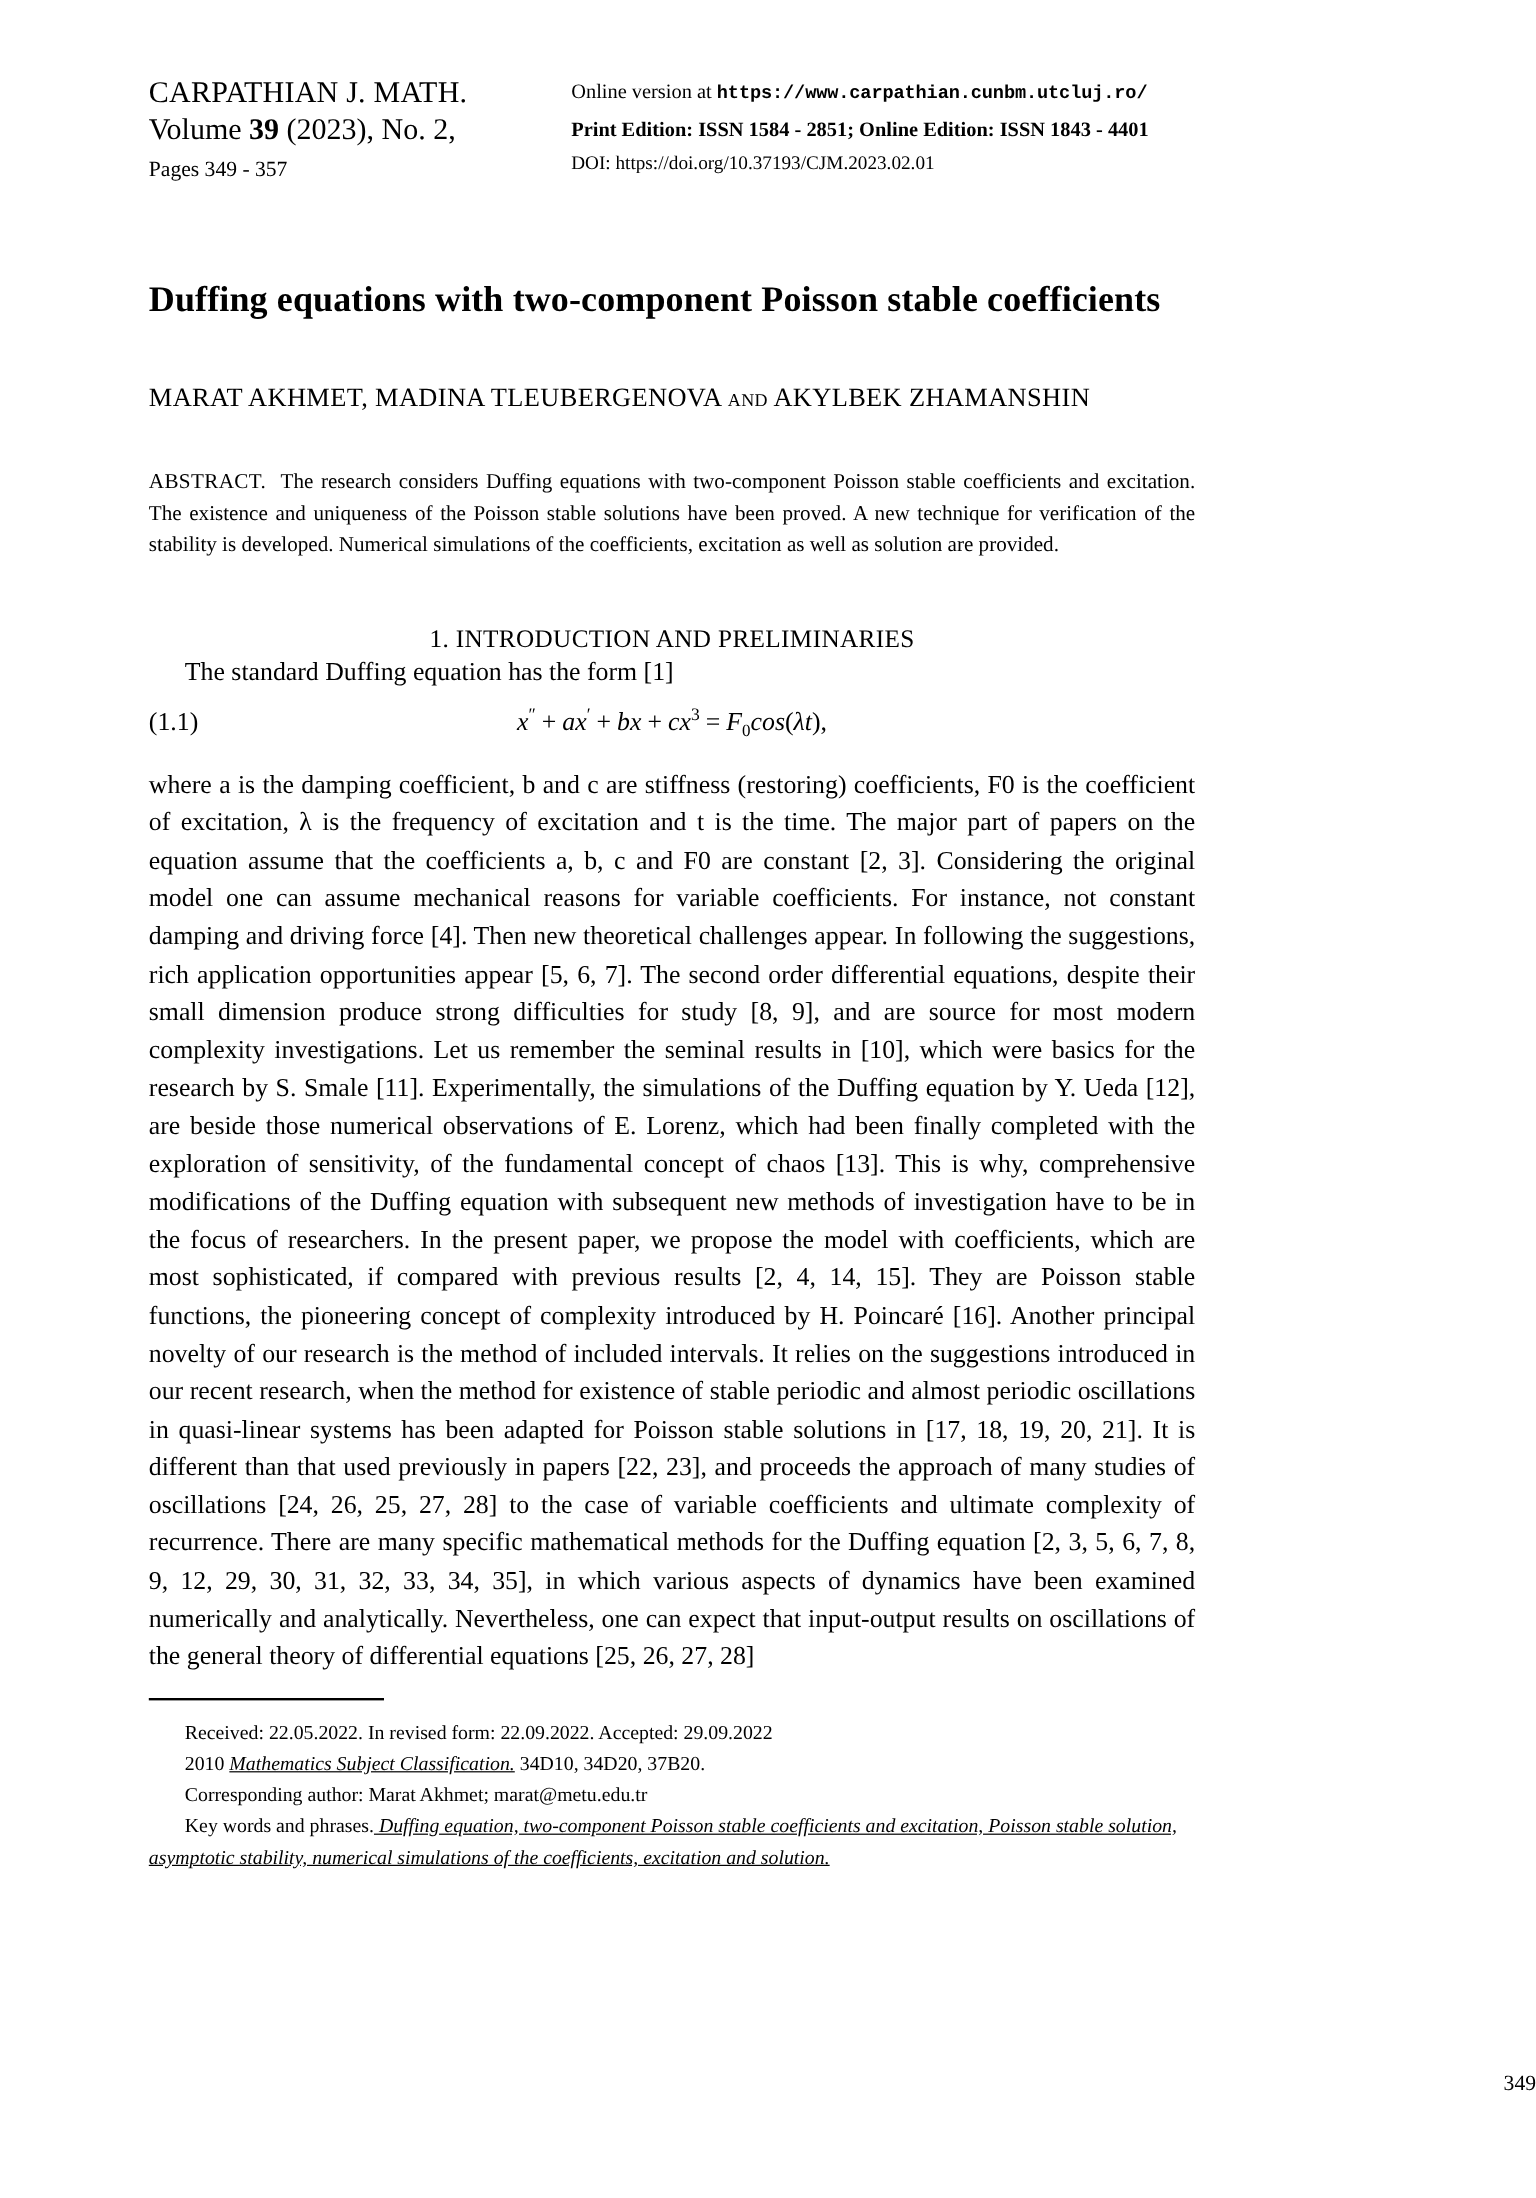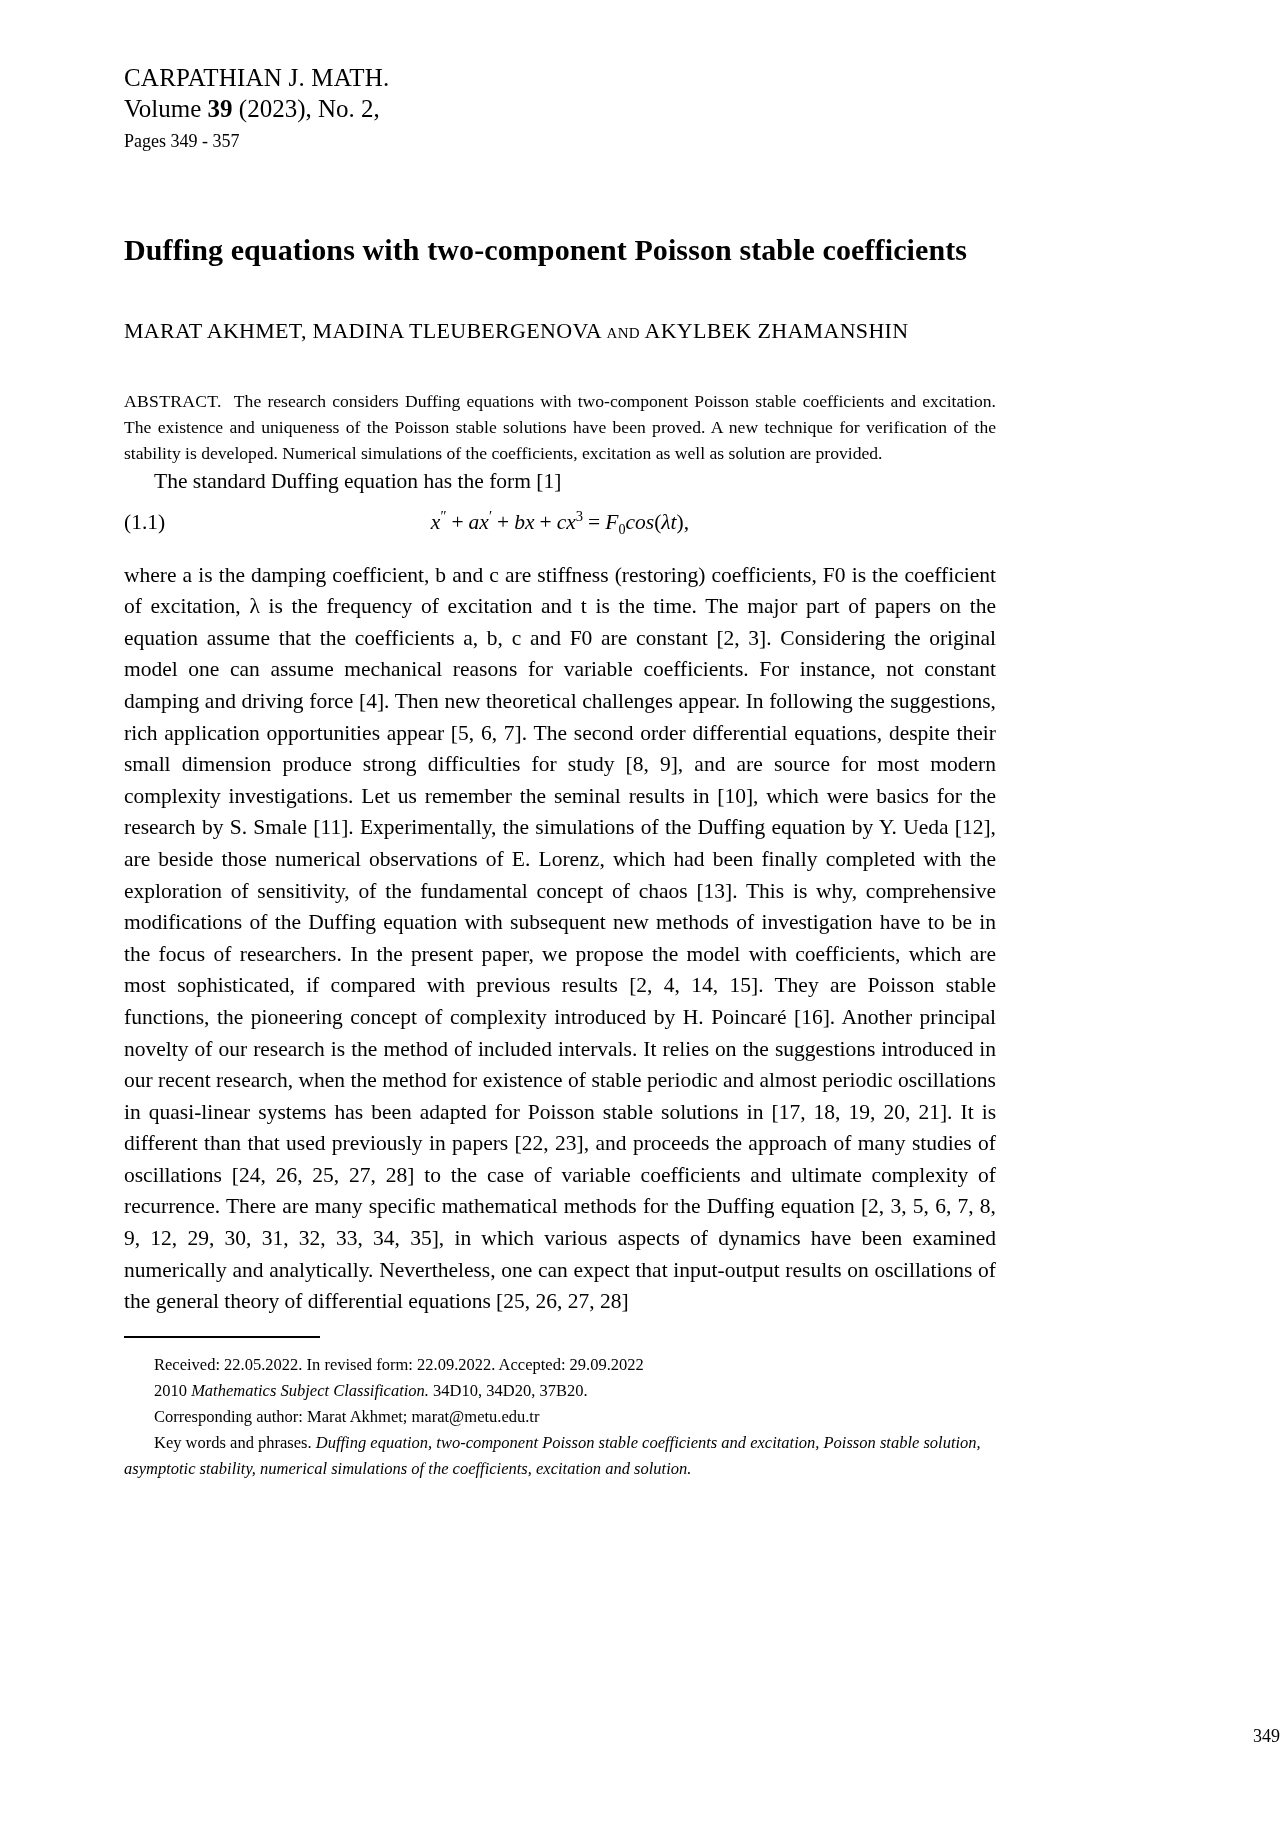--- a/index.html
+++ b/index.html
@@ -177,21 +177,21 @@
     height: 2px;
     background: #000;
   }
   .footnotes {
     margin-top: 14px;
     font-size: 16.5px;
     line-height: 26px;
     width: 872px;
   }
   .fn-line { text-indent: 30px; }
-  .it { font-style: italic; }
+  .it { font-style: italic; text-decoration: underline; }
 
   
   .folio {
     position: absolute;
     left: 0;
     right: 0;
     top: 1726px;
     text-align: right;
     font-size: 18px;
   }
@@ -201,31 +201,40 @@
 
 <div class="page">
   <div class="content">
 
     <div class="masthead">
       <div class="masthead-left">
         <div class="mast-line1">CARPATHIAN J. MATH.</div>
         <div class="mast-line2"><span>Volume </span><b>39</b><span> (2023), No. 2,</span></div>
         <div class="mast-line3">Pages 349 - 357</div>
       </div>
+      <div class="masthead-right">
+        <div class="mast-r1"><span>Online version at </span><span class="mono">https://www.carpathian.cunbm.utcluj.ro/</span></div>
+        <div class="mast-r2">Print Edition: ISSN 1584 - 2851; Online Edition: ISSN 1843 - 4401</div>
+        <div class="mast-r3">DOI: https://doi.org/10.37193/CJM.2023.02.01</div>
+      </div>
     </div>
 
     <h1 class="title">Duffing equations with two-component Poisson stable coefficients</h1>
 
     <div class="authors sc">MARAT AKHMET, MADINA TLEUBERGENOVA and AKYLBEK ZHAMANSHIN</div>
 
     <div class="abstract">
       <span class="ab-label">ABSTRACT.</span>&nbsp;
       <span>The research considers Duffing equations with two-component Poisson stable coefficients and excitation. The existence and uniqueness of the Poisson stable solutions have been proved. A new technique for verification of the stability is developed. Numerical simulations of the coefficients, excitation as well as solution are provided.</span>
     </div>
 
+    <div class="section-head">
+      <span class="num">1.</span>
+      <span class="sct">INTRODUCTION AND PRELIMINARIES</span>
+    </div>
 
     <div class="body-p first-line">The standard Duffing equation has the form [1]</div>
 
     <div class="eqline">
       <span class="eqtag">(1.1)</span>
       <span class="eqbody" aria-label="x double prime plus a x prime plus b x plus c x cubed equals F zero cos lambda t">
         <span class="mi">x</span><sup class="exp">″</sup><span class="op">+</span><span class="mi">ax</span><sup class="exp">′</sup><span class="op">+</span><span class="mi">bx</span><span class="op">+</span><span class="mi">cx</span><sup class="exp">3</sup><span class="op">=</span><span class="mi">F</span><sub class="sb">0</sub><span class="mi">cos</span>(<span class="mi">λt</span>),
       </span>
     </div>
 

